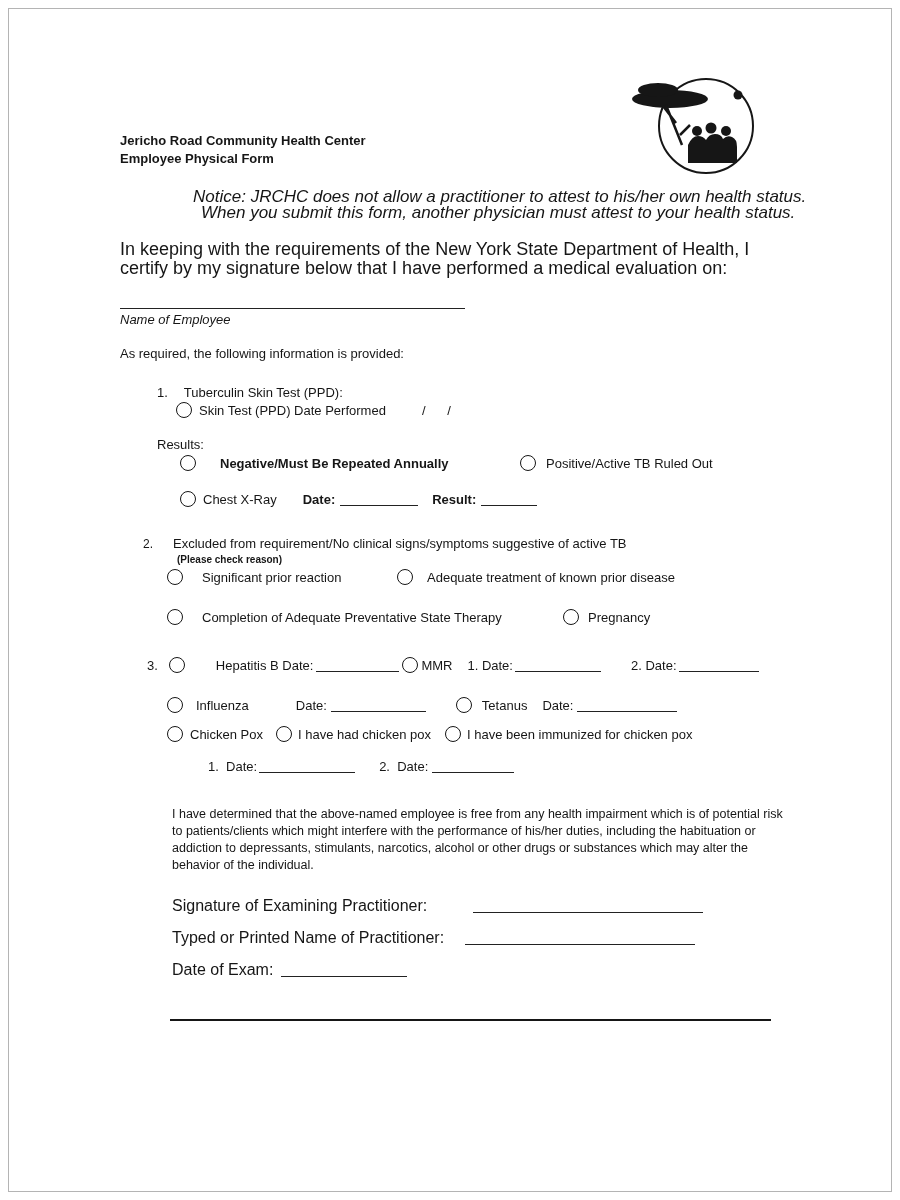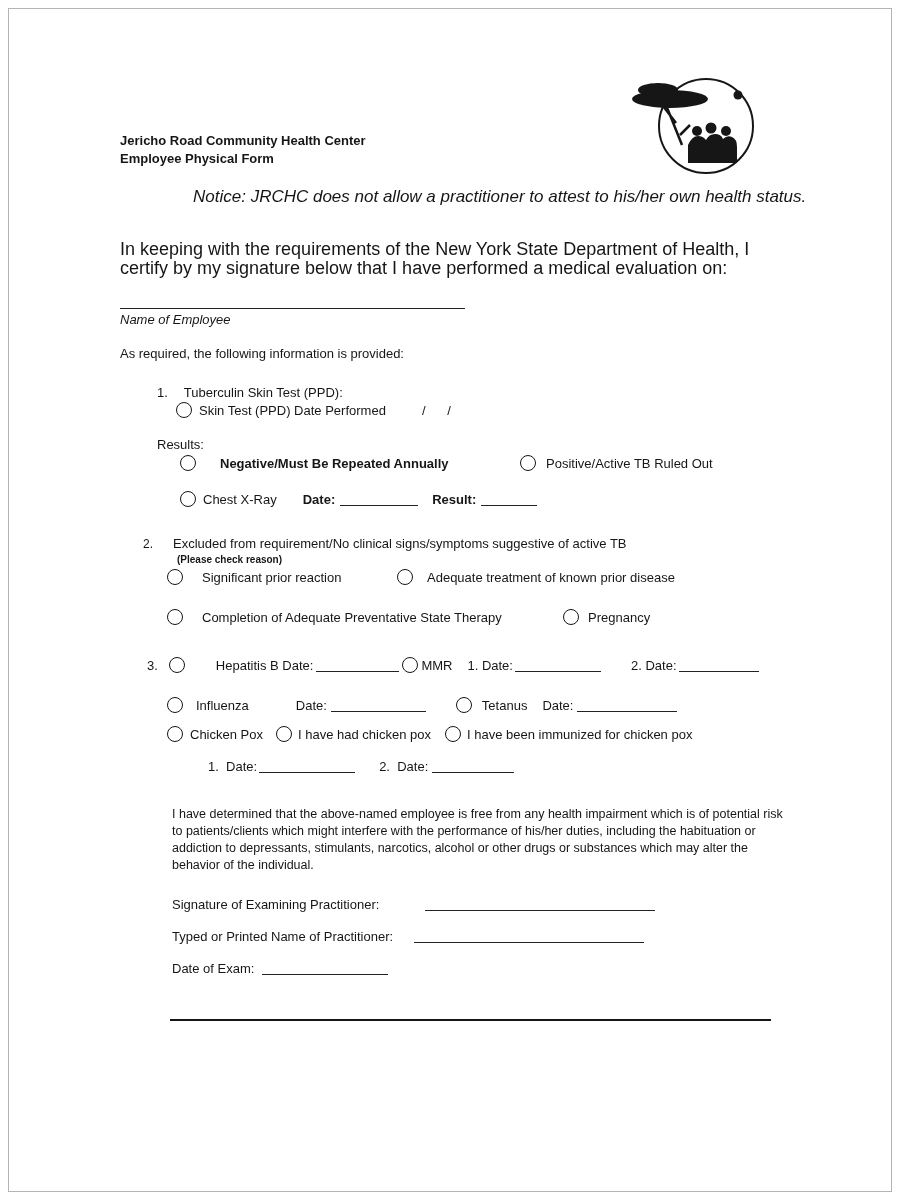--- a/index.html
+++ b/index.html
@@ -14,21 +14,21 @@
   .para{position:absolute;line-height:19px}
   .txt{position:absolute;white-space:pre}
   .row{position:absolute;display:flex;align-items:center}
   .row span{white-space:pre}
   .radio{display:inline-block;width:14px;height:14px;border:1.5px solid #161616;
          border-radius:50%;flex:0 0 auto;background:transparent}
   .blank{display:inline-block;border-bottom:1.4px solid #222;height:12px}
   .nameblank{position:absolute;border-bottom:1.4px solid #222}
   .small{font-size:10px}
   .att{position:absolute;font-size:12.5px;line-height:17px}
-  .sigrow{font-size:13px}
+  .sigrow{font-size:16px}
   .hr{position:absolute;background:#161616}
   .logo{position:absolute}
   .num{white-space:pre}
 </style>
 </head>
 <body>
 
 <div class="page"></div>
 
 <div class="t1 b" style="left:120px;top:133px">Jericho Road Community Health Center</div>
@@ -41,20 +41,21 @@
   <path d="M36,32 L52,72 M46,50 L33,33 M50,62 L60,52" stroke="#161616" stroke-width="2.5" fill="none"></path>
   <circle cx="67" cy="58" r="5" fill="#161616"></circle>
   <circle cx="81" cy="55" r="5.5" fill="#161616"></circle>
   <circle cx="96" cy="58" r="5" fill="#161616"></circle>
   <path d="M58,90 L58,72 q4,-9 10,-9 q5,0 8,4 q3,-6 9,-6 q6,0 8,5 q4,-4 9,-2 q5,2 5,10 l0,16 z" fill="#161616"></path>
   <circle cx="108" cy="22" r="4.5" fill="#161616"></circle>
 </svg>
 
 <div class="notice" style="left:193px;top:189px">
   <div>Notice: JRCHC does not allow a practitioner to attest to his/her own health status.</div>
+  <div style="margin-left:8px">When you submit this form, another physician must attest to your health status.</div>
 </div>
 
 <div class="para" style="left:120px;top:240px;width:665px;font-size:18px">In keeping with the requirements of the New York State Department of Health, I certify by my signature below that I have performed a medical evaluation on:</div>
 
 <div class="nameblank" style="left:120px;top:294px;width:345px;height:14px"></div>
 <div class="txt i" style="left:120px;top:312px">Name of Employee</div>
 
 <div class="txt" style="left:120px;top:346px">As required, the following information is provided:</div>
 
 <div class="row" style="left:157px;top:385px">

